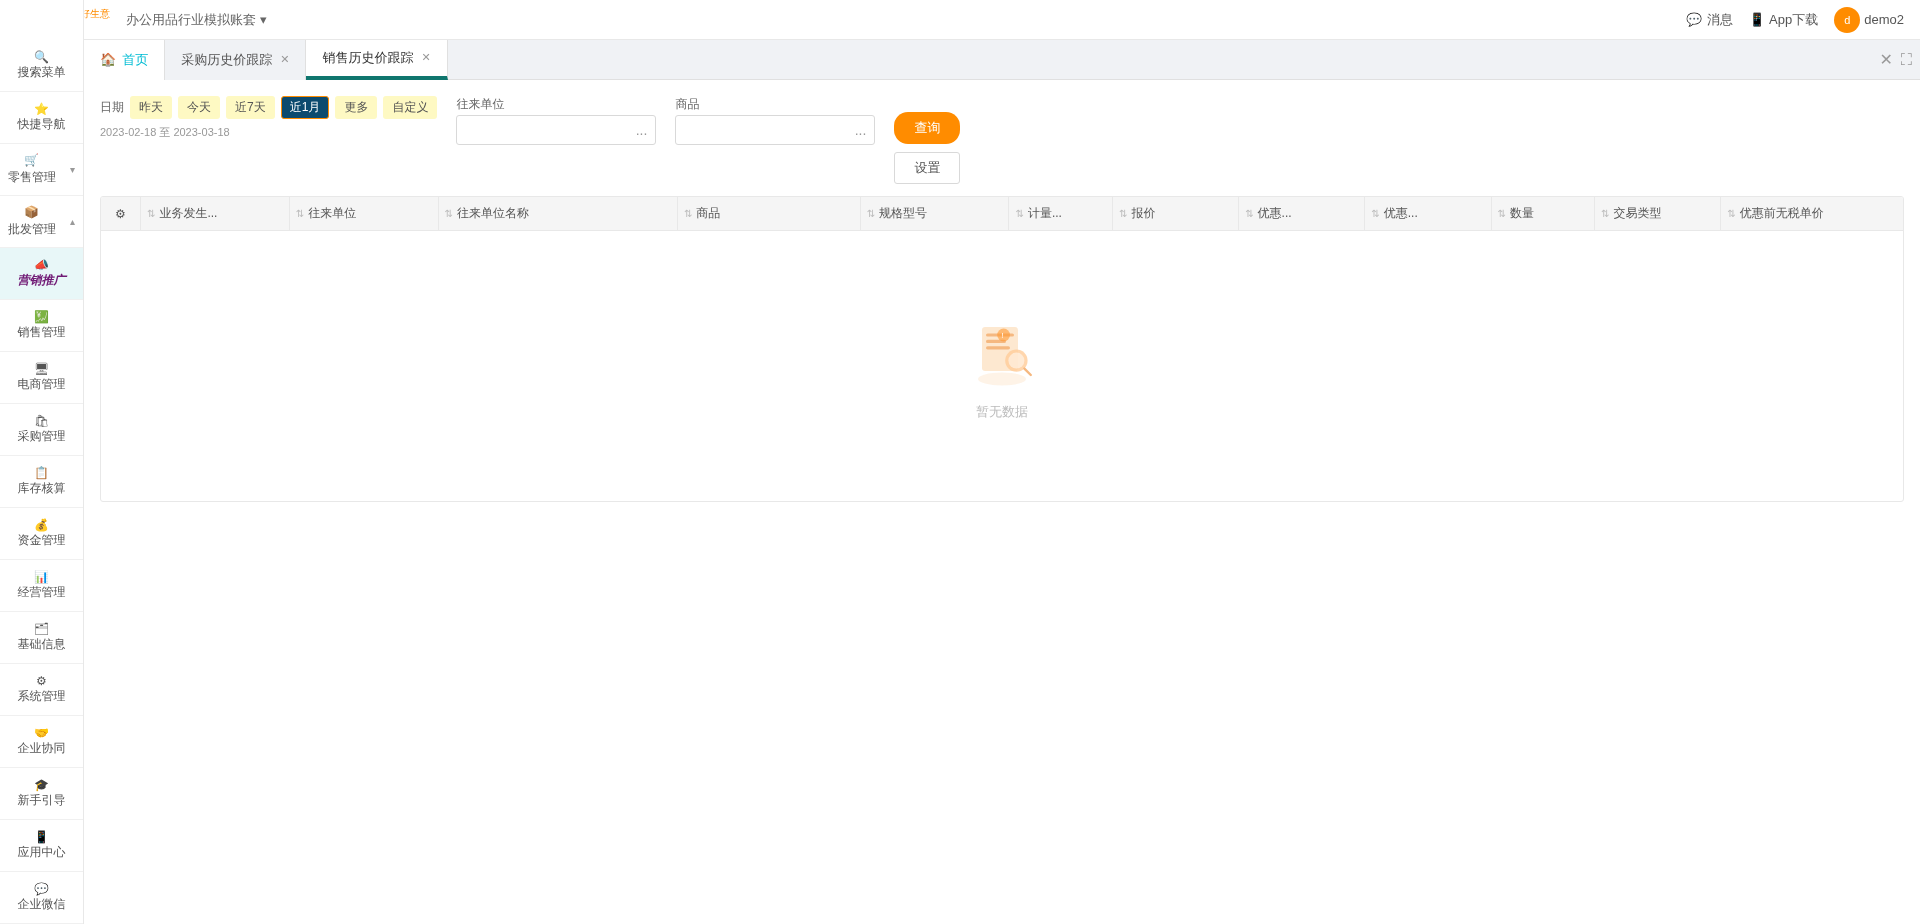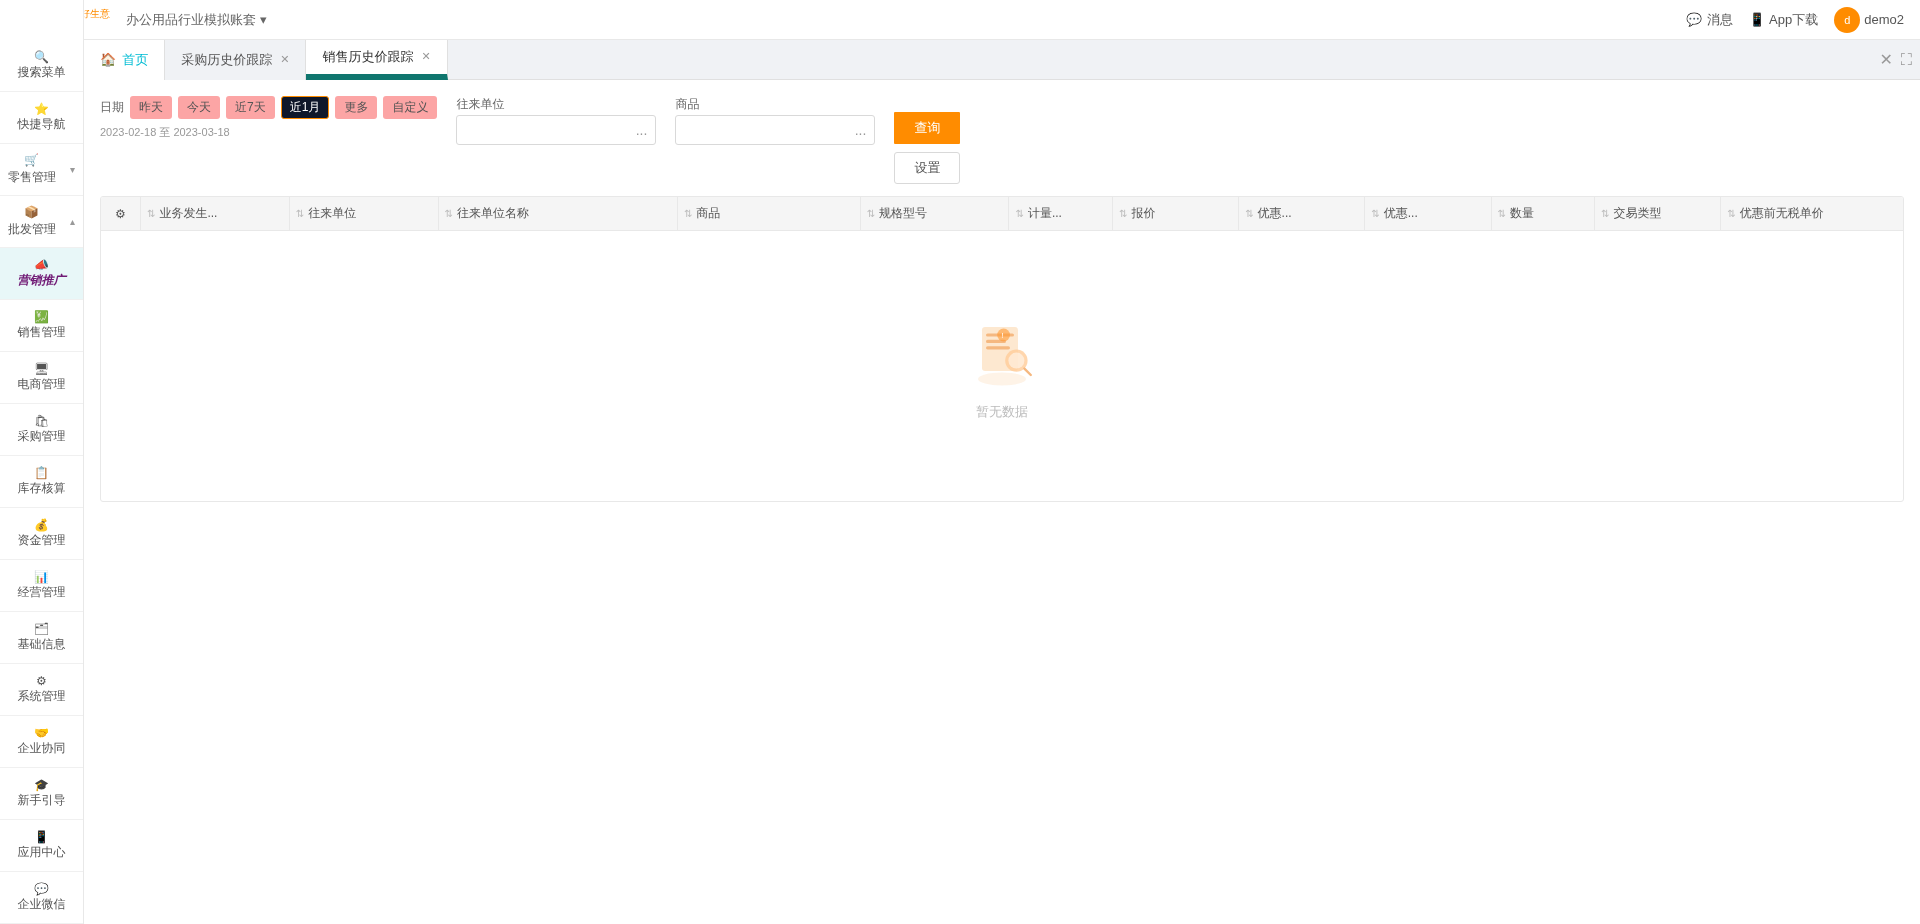--- a/index.html
+++ b/index.html
@@ -46,21 +46,21 @@
       gap: 6px;
       cursor: pointer;
       font-size: 13px;
       color: #555;
       background: #f0f2f5;
       border-right: 1px solid #e0e0e0;
     }
     .tab.active {
       background: #fff;
       color: #333;
-      border-bottom: 6px solid #0f766e;
+      border-bottom: 4px solid #0f766e;
     }
     .tab-home {
       color: #00bcd4;
       background: #fff;
     }
     .tab-close { font-size: 11px; color: #999; margin-left: 2px; }
     .tab-actions { margin-left: auto; display: flex; align-items: center; gap: 8px; padding-right: 8px; }
     .tab-action-btn { cursor: pointer; color: #999; font-size: 16px; }
 
     
@@ -122,37 +122,37 @@
     .filter-bar {
       display: flex;
       align-items: flex-start;
       gap: 19px;
       margin-bottom: 12px;
       flex-wrap: wrap;
     }
     .filter-group { display: flex; flex-direction: column; gap: 4px; }
     .filter-label { color: #666; font-size: 12px; }
     .filter-date-row { display: flex; align-items: center; gap: 6px; }
-    .date-btn { padding: 2px 8px; border-radius: 3px; cursor: pointer; font-size: 12px; color: #555; background: #fca5a5; border: 1px solid transparent; }
-    .date-btn.active { background: #0f172a; color: #fff; border-color: #ff8c00; }
+    .date-btn { padding: 2px 8px; border-radius: 3px; cursor: pointer; font-size: 12px; color: #555; background: #fef9c3; border: 1px solid transparent; }
+    .date-btn.active { background: #0c4a6e; color: #fff; border-color: #ff8c00; }
     .date-btn.more { color: #555; }
     .date-range { font-size: 11px; color: #999; margin-top: 2px; }
     .filter-field { display: flex; flex-direction: column; }
     .filter-field-label { color: #666; font-size: 12px; margin-bottom: 2px; }
     .filter-input { height: 30px; border: 1px solid #d9d9d9; border-radius: 3px; padding: 0 8px; font-size: 12px; color: #333; min-width: 200px; display: flex; align-items: center; justify-content: space-between; cursor: pointer; }
     .filter-input-placeholder { color: #bbb; }
     .filter-ellipsis { color: #999; font-size: 14px; }
 
     .query-btn {
       height: 32px;
       padding: 0 20px;
       background: #ff8c00;
       color: #fff;
       border: none;
-      border-radius: 1px;
+      border-radius: 14px;
       cursor: pointer;
       font-size: 13px;
       margin-top: 16px;
     }
     .setting-btn {
       height: 32px;
       padding: 0 12px;
       background: #fff;
       color: #555;
       border: 1px solid #d9d9d9;

